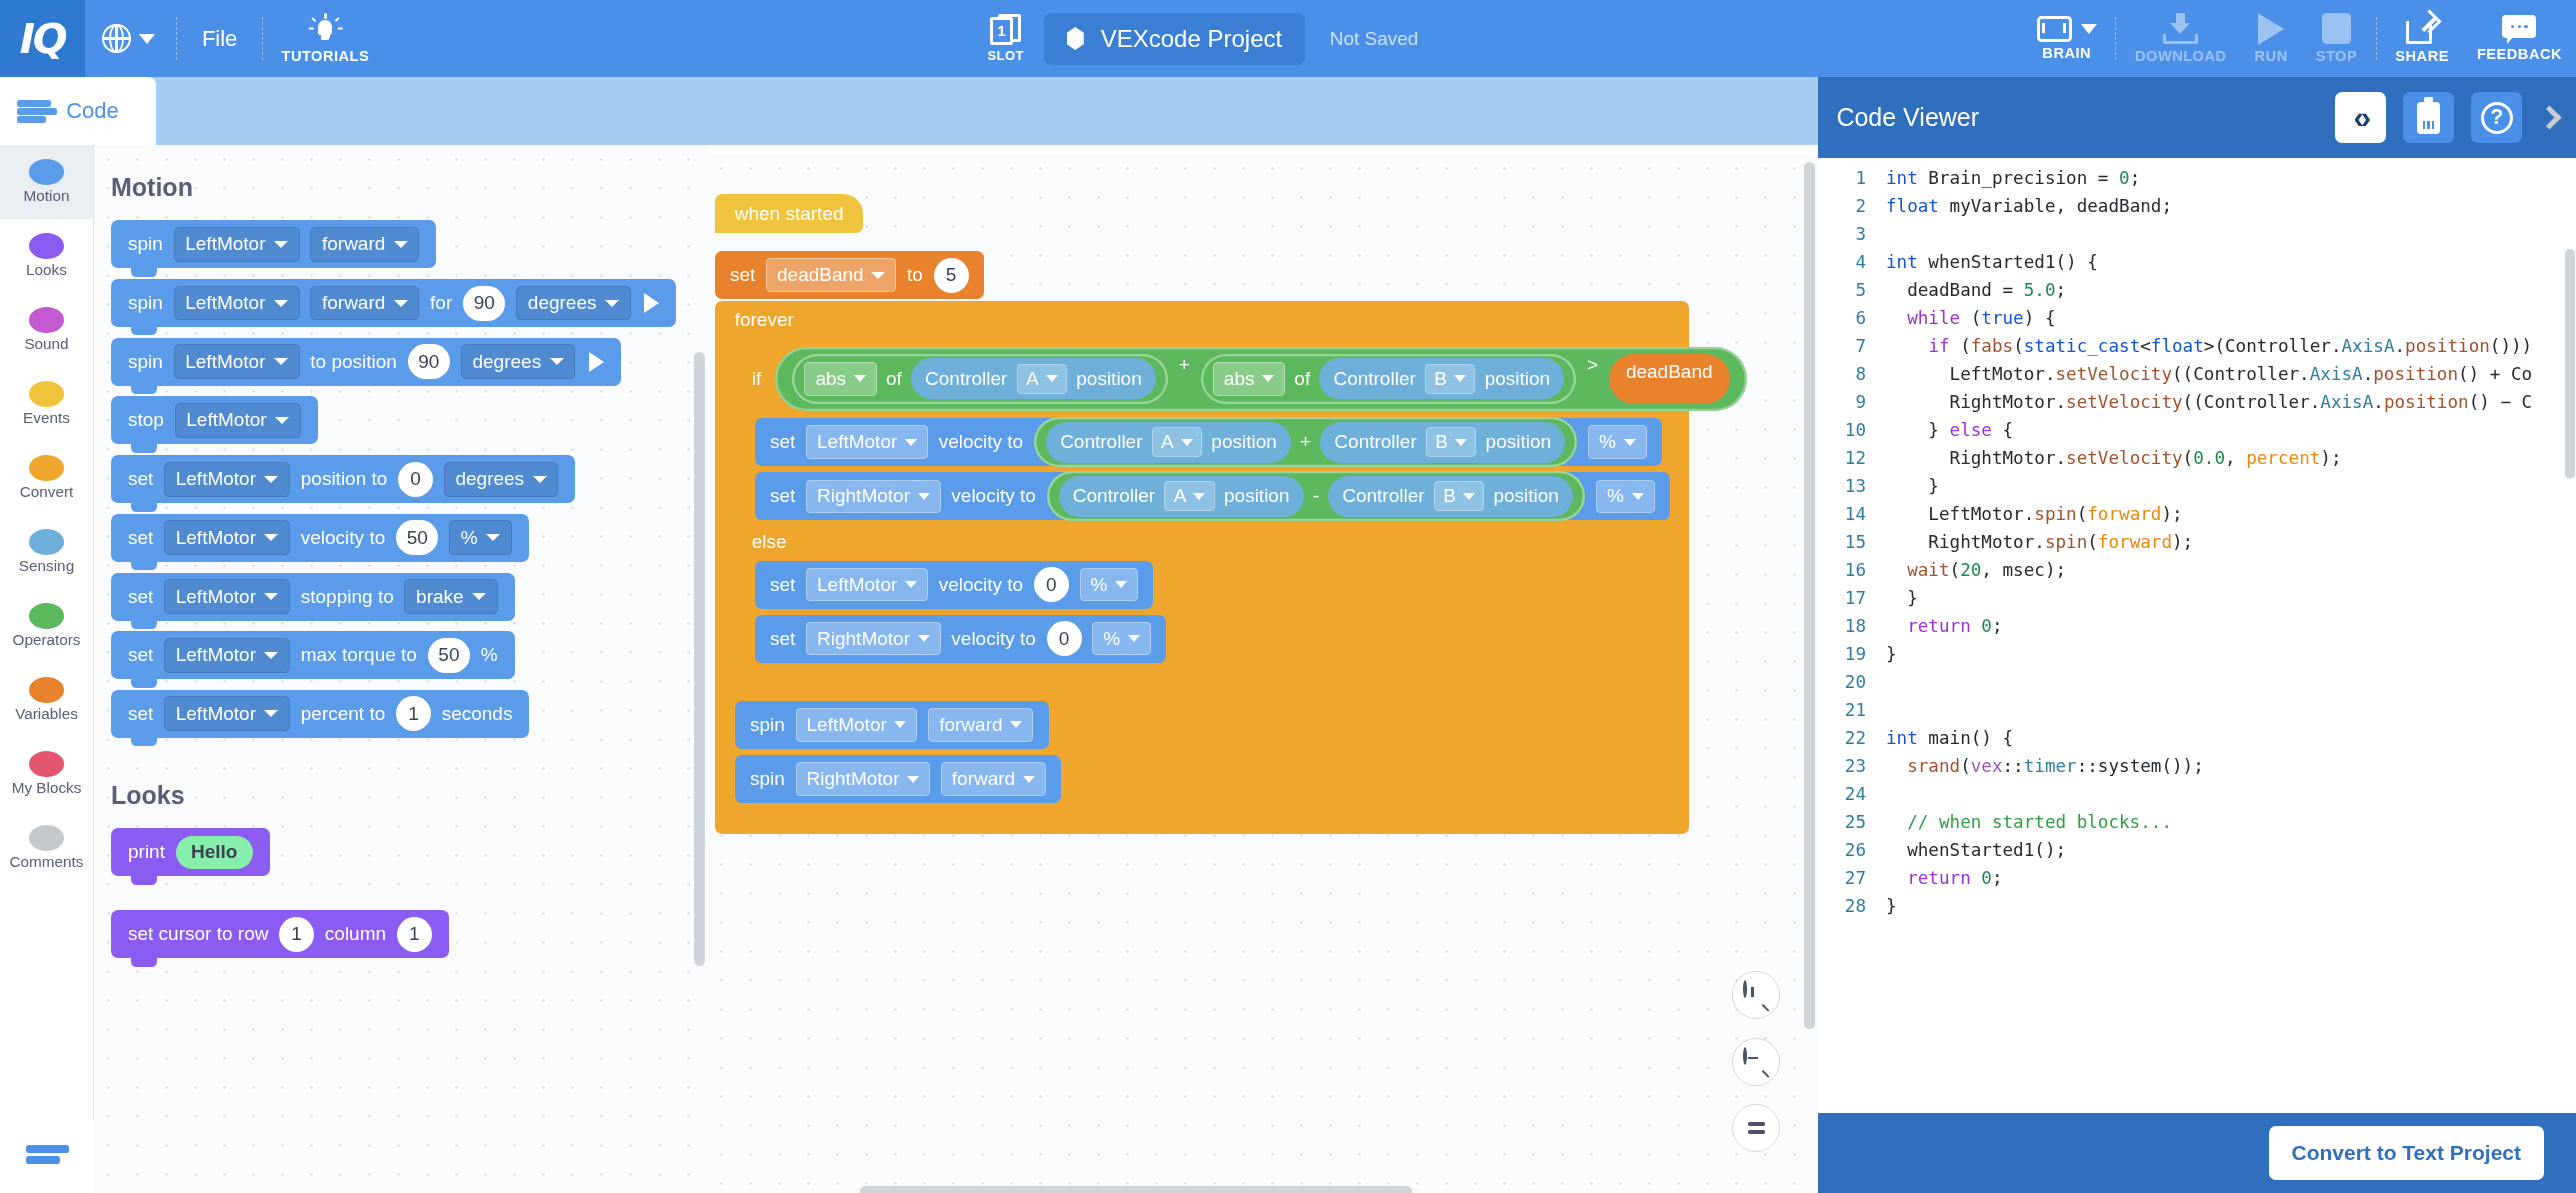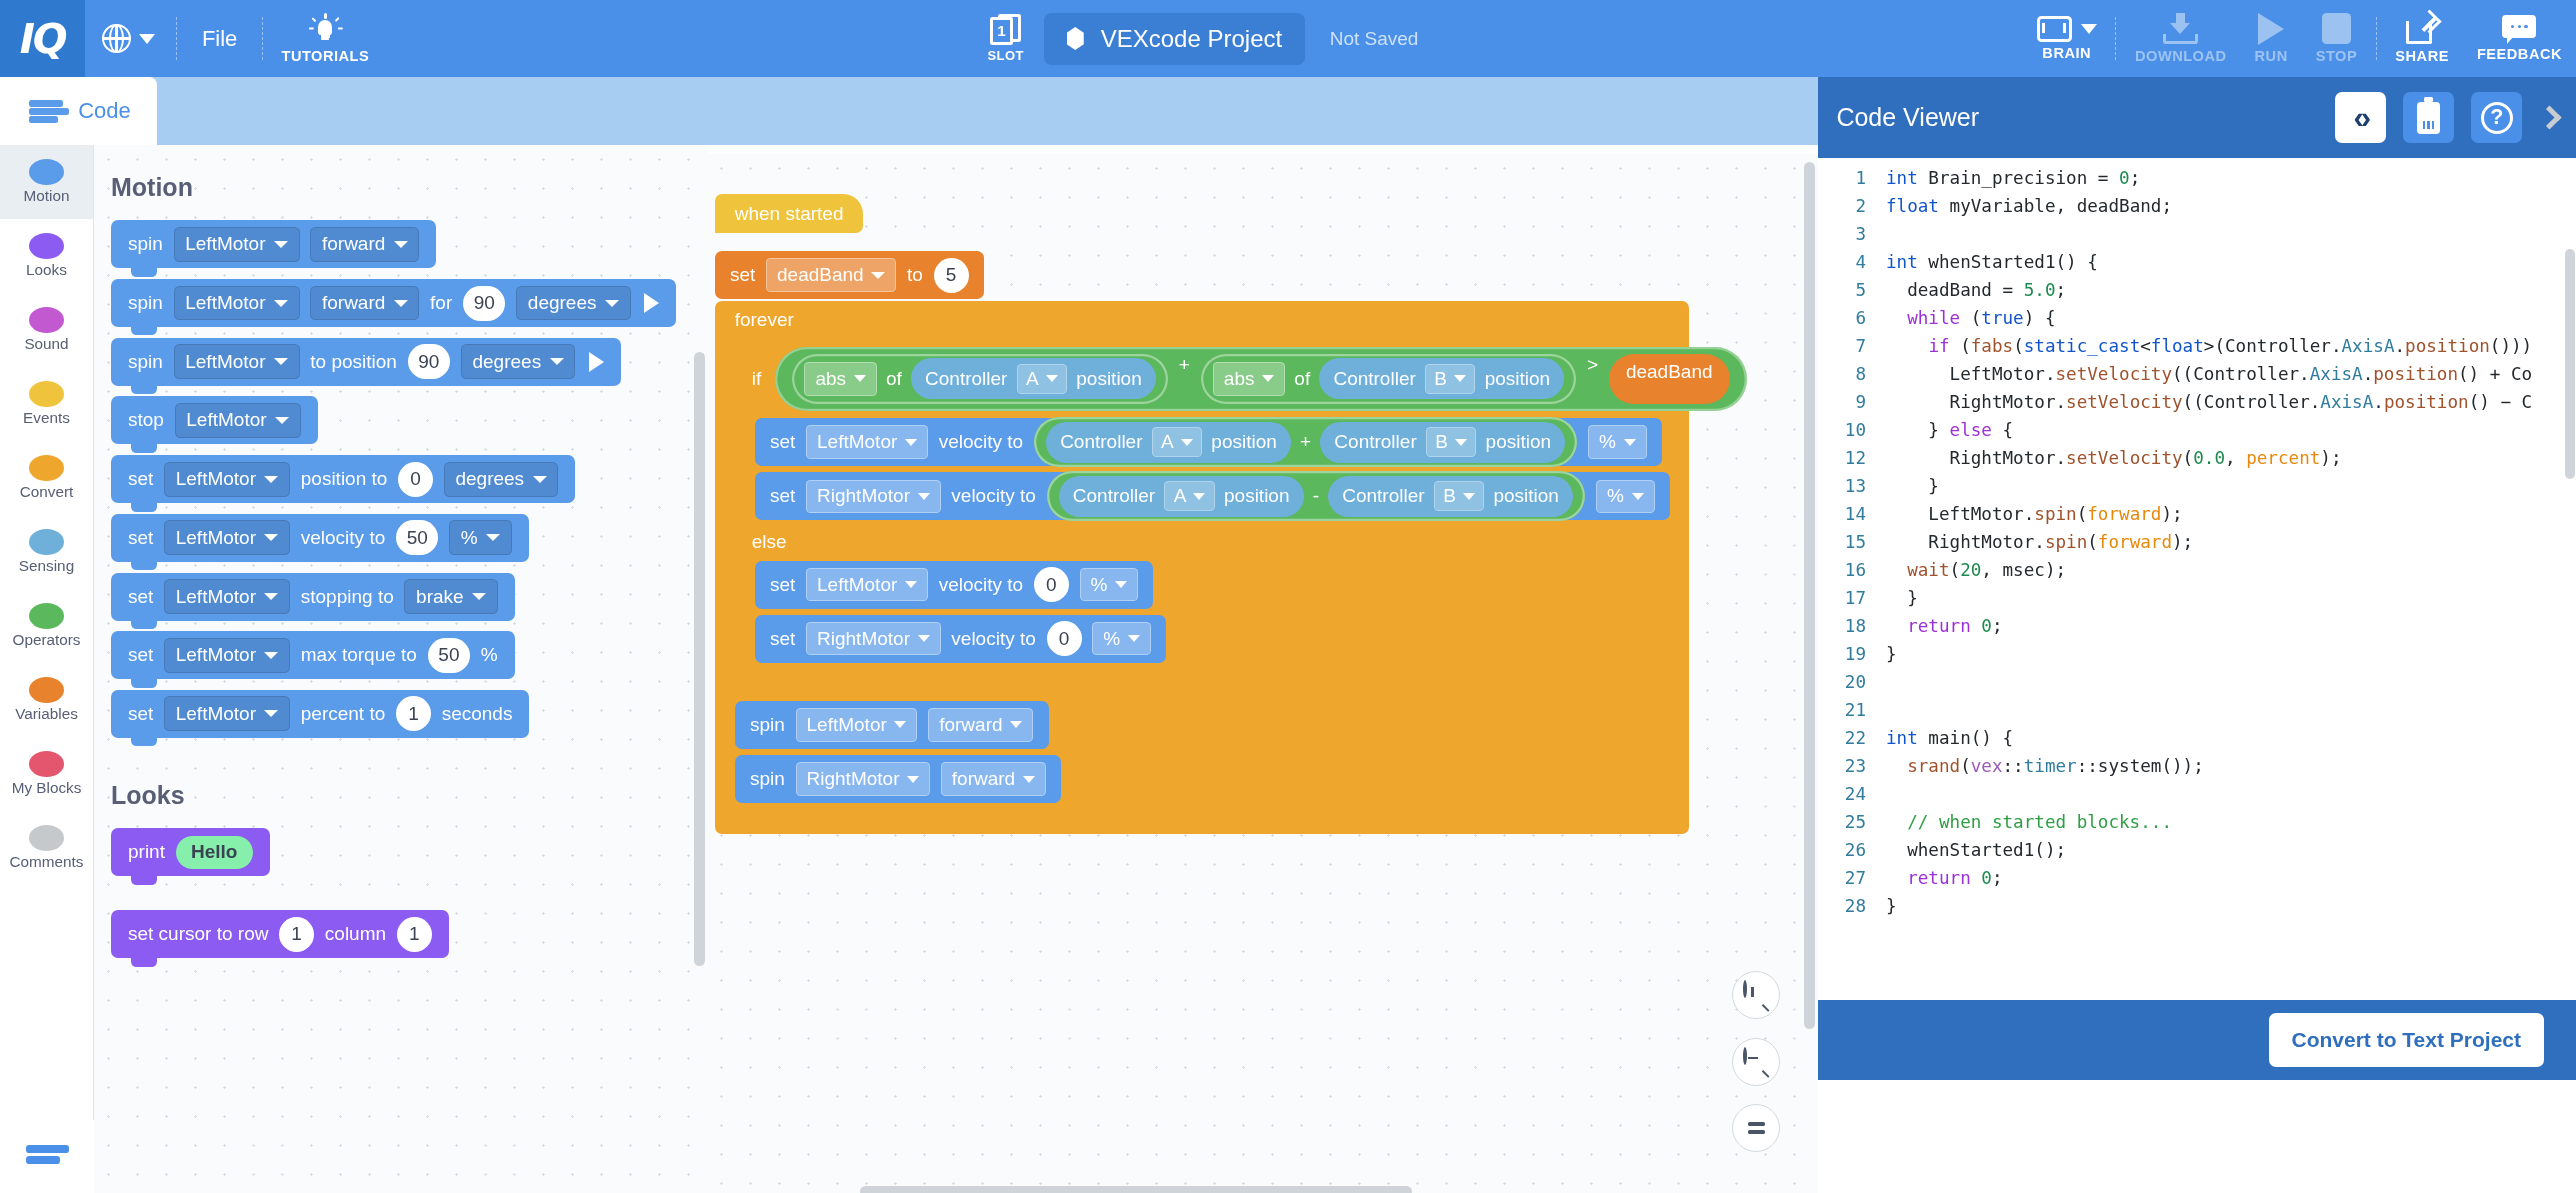--- a/index.html
+++ b/index.html
@@ -137,23 +137,23 @@
     content:""; position:absolute; top:50%; left:-2.3px; margin-top:-1.2px;
     width: 29px; height:2.3px; background:#fff;
   }
   .globe-ell {
     position:absolute; left: 4.6px; top:-2.3px; width: 15.3px; height: 29px;
     border: 2.3px solid #fff; border-radius: 50%;
   }
 
   
   .code-tab {
-    position:absolute; left:0; top:77px; width: 145px; height: 68px;
+    position:absolute; left:0; top:77px; width: 156px; height: 68px;
     background: #fff; border-radius: 7.7px 7.7px 0 0;
-    display:flex; align-items:center; gap:9.2px; padding-left: 17px; z-index: 6; margin-left: 12px;
+    display:flex; align-items:center; gap:9.2px; padding-left: 17px; z-index: 6;
   }
   .code-tab-icon { position: relative; width: 40px; height: 26px; }
   .code-tab-icon i {
     position:absolute; left:0; height: 7px; background: #5a9bea; border-radius: 2.3px; display:block;
   }
   .code-tab-label { color: #4a90e8; font-size: 22px; }
   .tabstrip {
     position:absolute; left:135px; top:77px; width: 1683px; height: 68px;
     background: #a8cdf2;
   }
@@ -299,21 +299,21 @@
   .mag .ring { width: 20px;height:20px;border:2.3px solid #4a5568;border-radius:50%; }
   .mag .hdl { position:absolute; right:-0.8px; bottom:-0.8px; width:9.2px;height:2.3px;background:#4a5568; transform: rotate(45deg); }
   .mag .pl, .mag .mi { position:absolute; background:#4a5568; }
   .mag .pl { left:8.4px; top:4.6px; width:2.3px;height:10px; }
   .mag .mi { left:4.6px; top:8.4px; width:10px;height:2.3px; }
   .eqs { display:flex; flex-direction:column; gap:4.6px; }
   .eqs i { display:block; width:17px;height:3.8px;background:#4a5568;border-radius:1.5px;}
 
   
   .cv {
-    position:absolute; left: 1818px; top: 77px; width: 758px; height: 1003px;
+    position:absolute; left: 1818px; top: 77px; width: 758px; height: 1116px;
     background: #fff;
   }
   .cv-head {
     height: 81px; background: #2f6fbe; display:flex; align-items:center; padding: 0 18.4px;
   }
   .cv-title { color:#fff; font-size: 25px; flex: 1; }
   .cv-btn {
     width: 51px; height: 51px; border-radius: 7px; background: #4a90e8;
     display:flex; align-items:center; justify-content:center; margin-left: 17px; cursor:pointer;
   }

